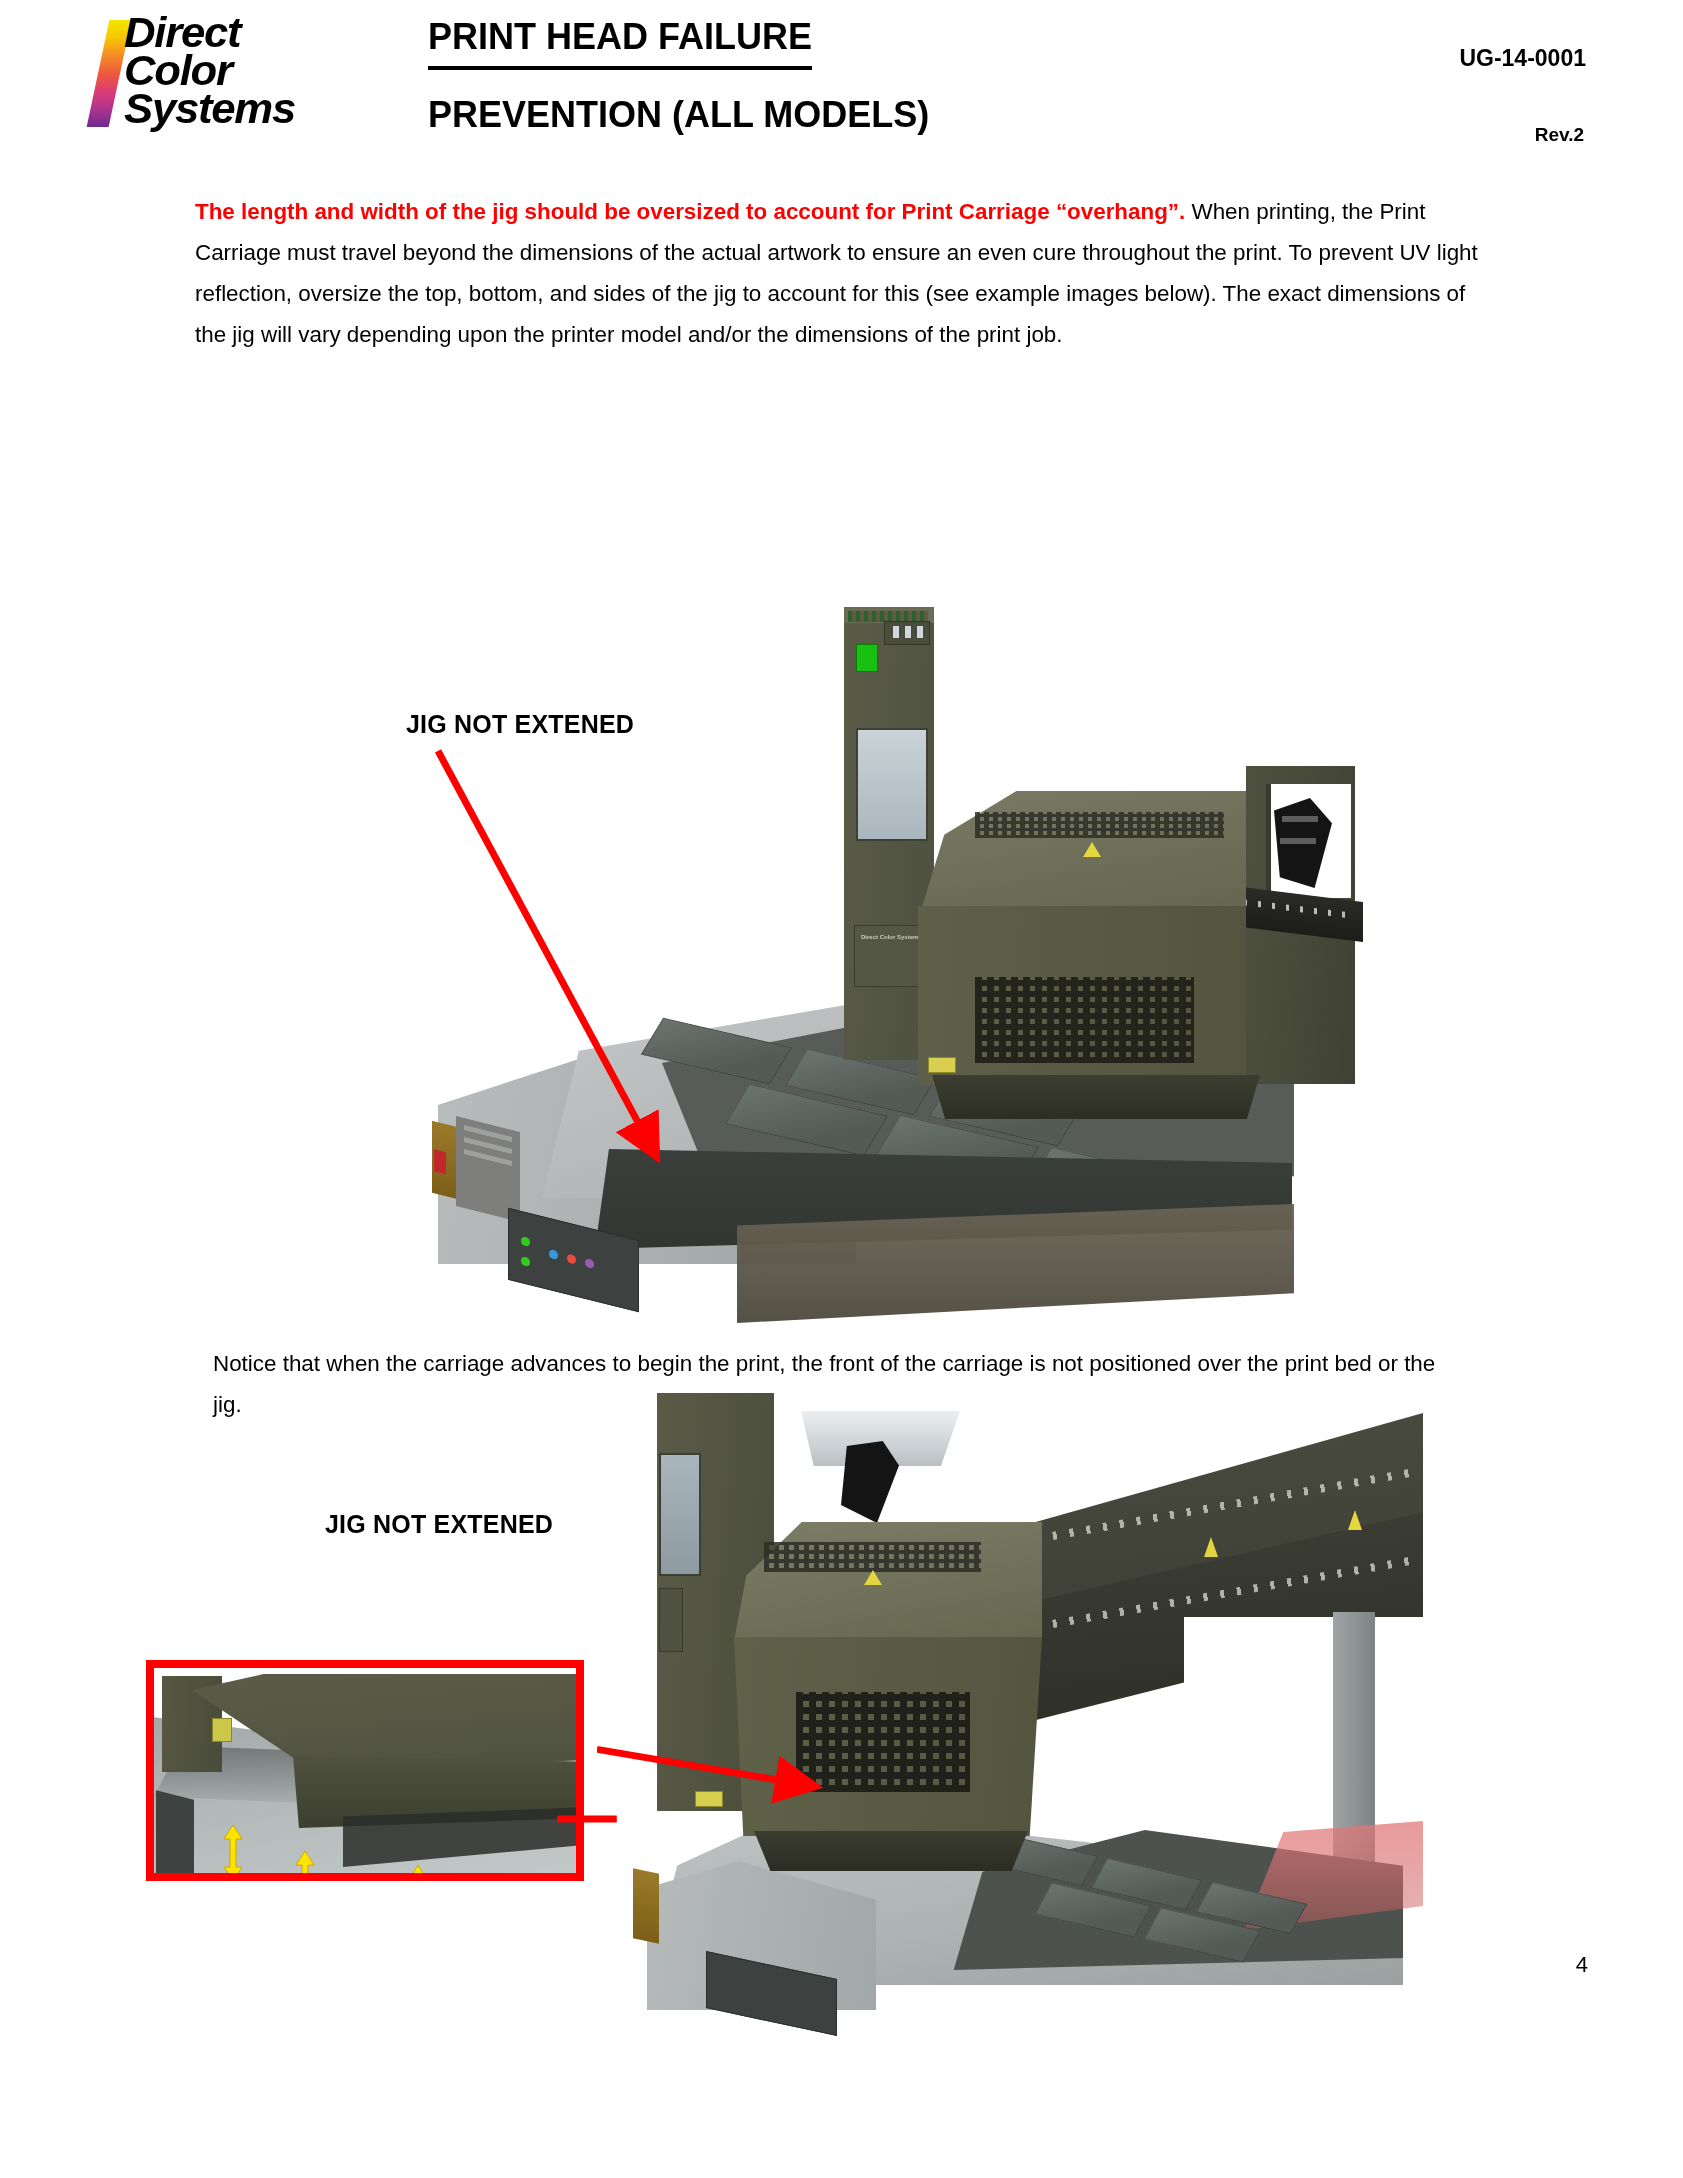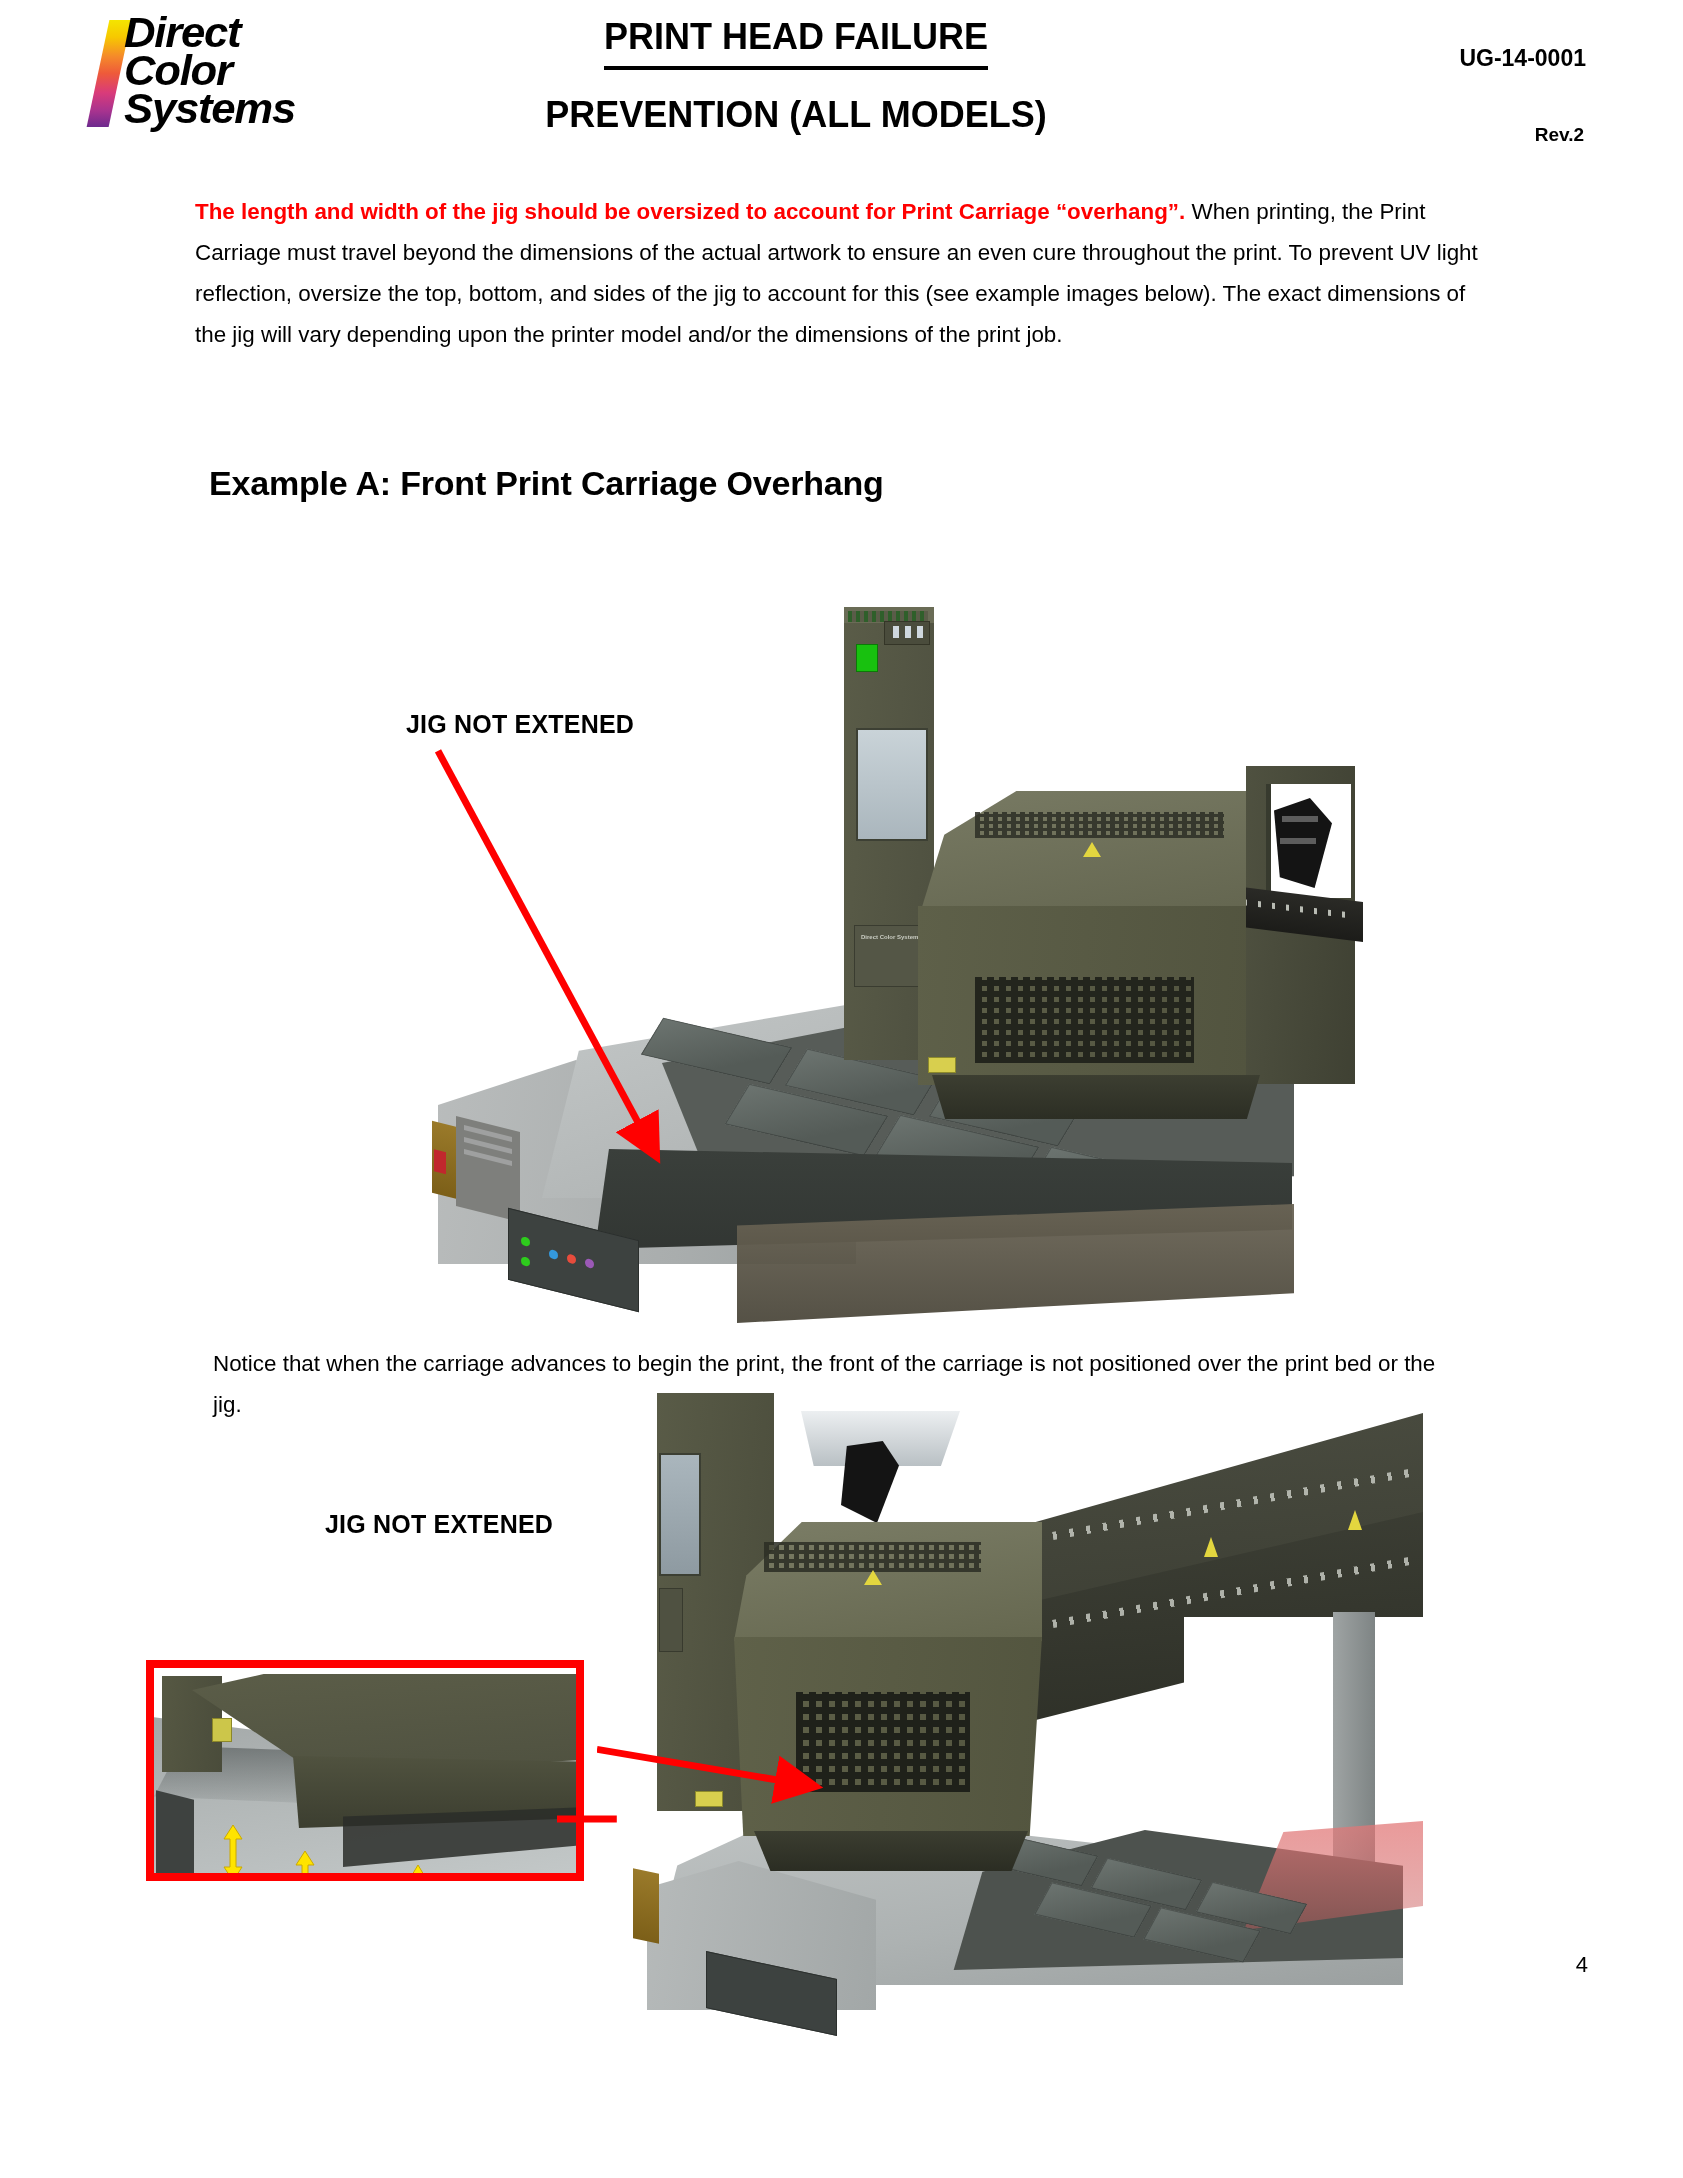--- a/index.html
+++ b/index.html
@@ -63,21 +63,21 @@
     transform: scaleX(1.04);
     transform-origin: left top;
   }
   .logo-words span { display:block; }
 
   .doc-title {
     position: absolute;
     left: 428px;
     top: 8px;
     width: 736px;
-    text-align: center;
+    text-align: left;
     font-size: 36px;
     font-weight: bold;
     line-height: 57px;
     color: #000;
     letter-spacing: 0px;
   }
   .doc-title .l1 {
     display: inline-block;
     border-bottom: 4px solid #000;
     padding-bottom: 1px;
@@ -562,21 +562,20 @@
       <span class="l1">PRINT HEAD FAILURE</span>
       <span class="l2">PREVENTION (ALL MODELS)</span>
     </div>
 
     <div class="doc-code">UG-14-0001</div>
     <div class="doc-rev">Rev.2</div>
   </div>
 
   <div class="intro"><span class="red">The length and width of the jig should be oversized to account for Print Carriage</span> <span class="red">“overhang”.</span><span> When printing, the Print Carriage must travel beyond the dimensions of the actual artwork to ensure an even cure throughout the print. To prevent UV light reflection, oversize the top, bottom, and sides of the jig to account for this (see example images below). The exact dimensions of the jig will vary depending upon the printer model and/or the dimensions of the print job.</span></div>
 
-  <div class="section-head">Example A: Front Print Carriage Overhang</div>
 
 
   <div class="callout" id="callout-1">JIG NOT EXTENED</div>
 
   <div class="fig1">
 
     <div class="f1-bed-front"></div>
     <div class="f1-bed-top"></div>
     <div class="f1-slab"></div>
 

